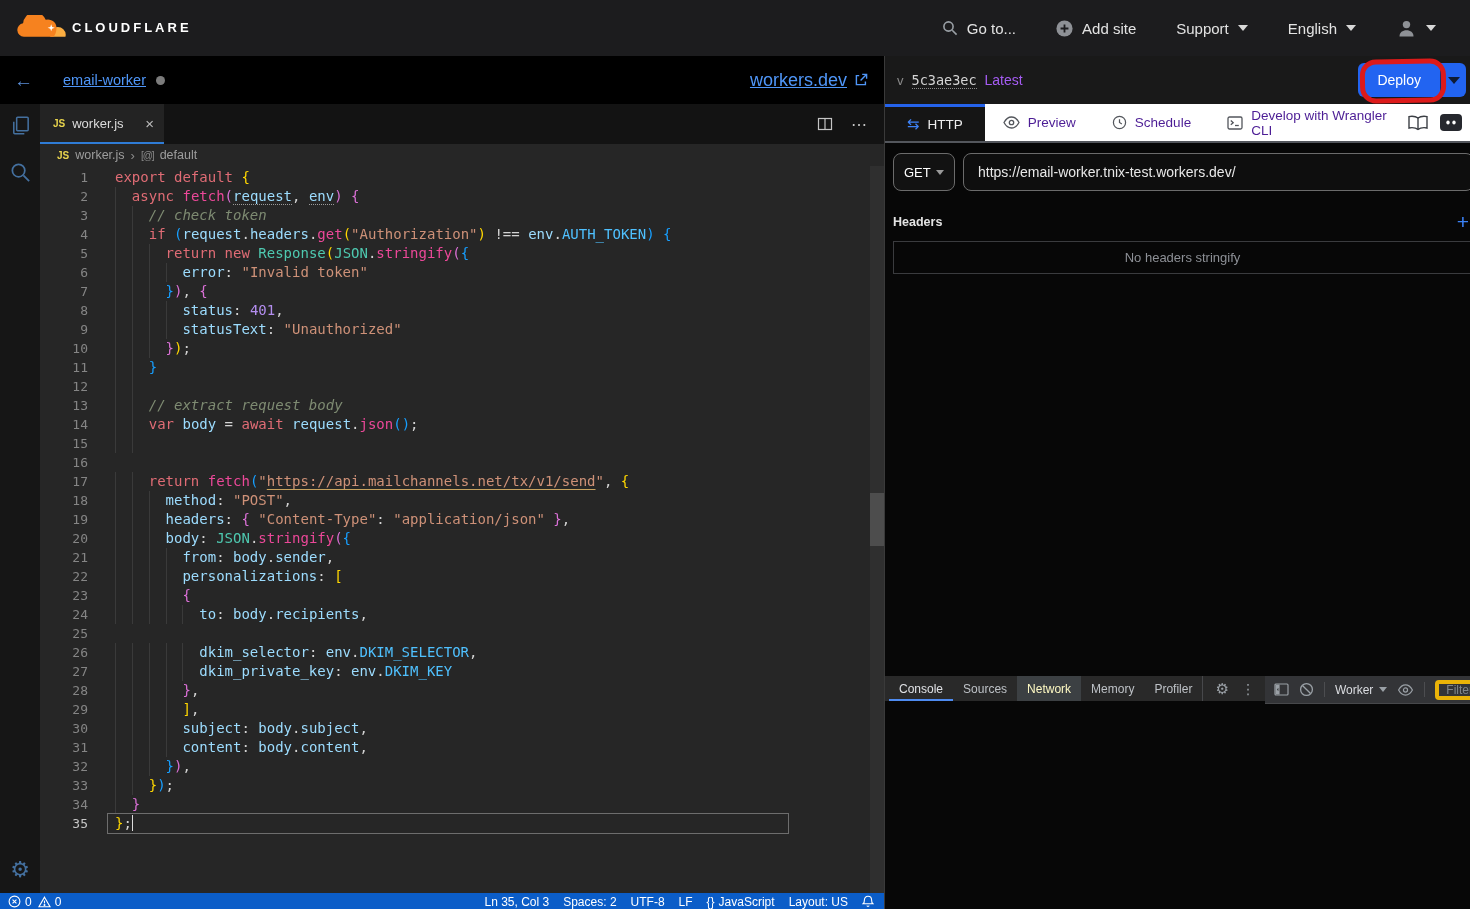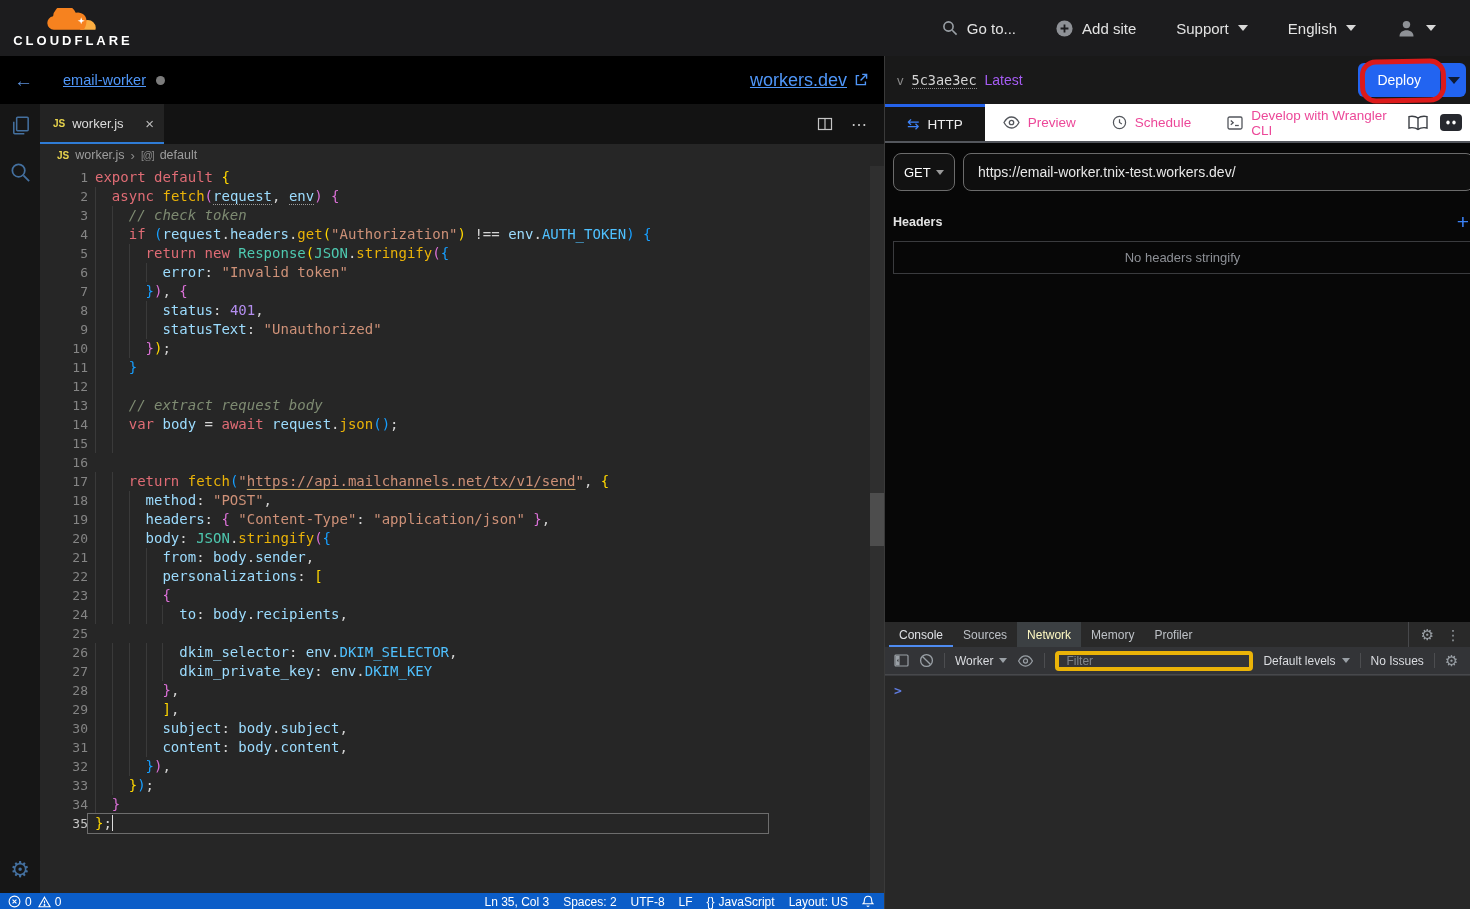--- a/index.html
+++ b/index.html
@@ -3,21 +3,21 @@
 <meta charset="utf-8">
 <style>
   * { margin:0; padding:0; box-sizing:border-box; }
   html,body { background:#000; }
   #root {
     position:relative; width:1470px; height:909px; overflow:hidden;
     background:#000; font-family:"Liberation Sans", sans-serif; color:#e6e6e6;
   }
   
   .topnav { height:56px; background:#1c1c1e; display:flex; align-items:center; justify-content:space-between; padding:0 34px 0 14px; }
-  .brand { display:flex; flex-direction:column; align-items:center; width:118px; cursor:pointer; }
+  .brand { display:flex; flex-direction:row; align-items:center; width:118px; cursor:pointer; }
   .brand-text { font-size:13px; font-weight:bold; letter-spacing:3px; color:#fff; margin-top:-2px; }
   .top-menu { display:flex; align-items:center; gap:40px; }
   .menu-item { display:flex; align-items:center; gap:9px; font-size:15px; color:#e3e3e3; cursor:pointer; }
   .chev { width:0; height:0; border-left:5px solid transparent; border-right:5px solid transparent; border-top:6px solid #d8d8d8; display:inline-block; }
   
   .main-row { display:flex; height:853px; }
   .left-col { width:884px; display:flex; flex-direction:column; }
   .right-col { width:586px; display:flex; flex-direction:column; background:#070707; border-left:1px solid #3a3a3a; }
   
   .subheader { height:48px; background:#000; display:flex; align-items:center; justify-content:space-between; padding:0 16px 0 14px; }
@@ -42,26 +42,26 @@
   .tabbar-actions { margin-left:auto; display:flex; align-items:center; gap:18px; padding-right:16px; color:#c5c5c5; }
   .more-glyph { font-size:16px; color:#c5c5c5; letter-spacing:1px; cursor:pointer; }
   .breadcrumb { height:22px; background:#262626; display:flex; align-items:center; gap:6px; padding-left:17px; font-size:12.5px; color:#9d9d9d; }
   .bc-sep { font-size:13px; color:#8a8a8a; }
   .bc-sym { font-size:10px; color:#8a8a8a; letter-spacing:-1px; }
   
   .code-area { flex:1; position:relative; background:#262626; overflow:hidden; padding-top:2px;
                font-family:"DejaVu Sans Mono", monospace; font-size:14px; }
   .line { display:flex; height:19px; line-height:19px; white-space:pre; }
   .ln { width:48px; flex:none; text-align:right; color:#858585; font-size:13px; }
-  .codetext { padding-left:7px; }
+  .codetext { margin-left:20px; padding-left:7px; }
   .line.cur .ln { color:#c6c6c6; }
   .line.cur .codetext { width:680px; box-shadow:0 0 0 1px #6d6d6d; }
   .ind { display:inline-block; height:19px; vertical-align:top;
          background-image:repeating-linear-gradient(to right, #3a3a3a 0, #3a3a3a 1px, transparent 1px, transparent 2ch); }
-  .kw{color:#e06c75} .fn{color:#eab308} .cls{color:#4ec9b0} .v{color:#9cdcfe}
+  .kw{color:#e06c75} .fn{color:#ec4899} .cls{color:#4ec9b0} .v{color:#9cdcfe}
   .vu{color:#9cdcfe; border-bottom:1px dotted #9a9a9a}
   .cst{color:#4fc1ff} .str{color:#ce9178}
   .strlink{color:#ce9178; text-decoration:underline; text-decoration-color:#c8a35f; text-underline-offset:3px;}
   .num{color:#b48ef0} .com{color:#7e8b72; font-style:italic}
   .pl{color:#d4d4d4} .op{color:#d4d4d4}
   .b1{color:#ffd700} .b2{color:#da70d6} .b3{color:#179fff}
   .cursor { display:inline-block; width:1.5px; height:16px; background:#dcdcdc; vertical-align:-3px; }
   .scrollbar { position:absolute; top:0; right:0; width:14px; bottom:0; background:#2f2f2f; }
   .scroll-thumb { position:absolute; top:327px; left:0; width:14px; height:53px; background:#4d4d4d; cursor:grab; }
   
@@ -74,39 +74,39 @@
   .ver-prefix { color:#8a8a8a; font-size:13px; }
   .ver-hash { font-family:"DejaVu Sans Mono", monospace; font-size:13.5px; color:#d4d4d4; border-bottom:1px dotted #8a8a8a; cursor:pointer; }
   .ver-tag { color:#a55cf3; font-size:14px; }
   .deploy-wrap { margin-left:auto; display:flex; }
   .deploy-btn { height:34px; padding:0 19px; background:#2264f1; color:#fff; font-size:14px; border:none; border-radius:6px 0 0 6px; cursor:pointer; font-family:"Liberation Sans",sans-serif; }
   .deploy-caret { height:34px; width:26px; background:#2264f1; border-left:1px solid #123172; border-radius:0 6px 6px 0; display:flex; align-items:center; justify-content:center; cursor:pointer; }
   .caret-tri { width:0; height:0; border-left:6px solid transparent; border-right:6px solid transparent; border-top:7px solid #0f1b33; }
   .annotation { position:absolute; left:475px; top:3px; width:86px; height:44px; border:5px solid #dd1a1a; border-radius:16px; transform:rotate(-1deg); pointer-events:none; z-index:5; }
   
   .http-tabs { height:39px; background:#fff; display:flex; align-items:stretch; border-bottom:2px solid #53565c; }
-  .htab { display:flex; align-items:center; gap:8px; padding:0 18px; font-size:13.5px; color:#ec4899; cursor:pointer; }
+  .htab { display:flex; align-items:center; gap:8px; padding:0 18px; font-size:13.5px; color:#4c1d95; cursor:pointer; }
   .htab.active { background:#151515; color:#ededed; border-top:3px solid #2563eb; padding:0 22px; }
   .swap-glyph { color:#3d82f6; font-size:15px; }
   .htab-icons { margin-left:auto; display:flex; align-items:center; gap:12px; padding-right:8px; }
   
   .req-row { display:flex; gap:8px; margin:10px 0 0 8px; }
   .get-select { width:62px; height:38px; background:#121212; border:1px solid #6b6b6b; border-radius:8px; display:flex; align-items:center; justify-content:space-between; padding:0 10px; cursor:pointer; }
   .get-label { color:#fff; font-size:13px; }
   .get-chev { width:0; height:0; border-left:4.5px solid transparent; border-right:4.5px solid transparent; border-top:5px solid #9a9a9a; }
   .url-input { flex:1; height:38px; background:#0e0e0e; border:1px solid #6b6b6b; border-radius:8px; color:#e8e8e8; font-size:14px; padding:0 14px; font-family:"Liberation Sans",sans-serif; margin-right:-4px; }
   
   .headers-sec { margin:20px 0 0 8px; }
   .headers-top { display:flex; align-items:center; justify-content:space-between; padding-right:2px; }
   .headers-label { font-size:12.5px; font-weight:bold; color:#e3e3e3; }
   .headers-add { color:#3b82f6; font-size:21px; line-height:1; cursor:pointer; margin-right:-1px; }
   .headers-box { margin-top:9px; height:33px; border:1px solid #3a3b3e; display:flex; align-items:center; justify-content:center; color:#8d9096; font-size:13px; margin-right:-2px; }
   .right-spacer { flex:1; }
   
-  .devtools { height:287px; display:flex; flex-direction:column; }
+  .devtools { height:233px; display:flex; }
   .dt-tabs { height:25px; background:#292929; display:flex; align-items:stretch; padding-left:4px; font-size:12px; color:#bdc1c6; }
   .dt-tab { display:flex; align-items:center; padding:0 10px; cursor:pointer; }
   .dt-tab.active { color:#dfe1e5; box-shadow:inset 0 -2px 0 #4e8bf0; }
   .dt-tab.selected { background:#3c4043; color:#fef9c3; }
   .dt-tabs-right { margin-left:auto; display:flex; align-items:center; gap:12px; padding:0 10px 0 12px; border-left:1px solid #47484b; }
   .dt-gear { font-size:15px; color:#9aa0a6; line-height:1; cursor:pointer; }
   .dt-kebab { font-size:14px; color:#9aa0a6; cursor:pointer; }
   .dt-toolbar { height:28px; background:#333437; border-bottom:1px solid #47484b; display:flex; align-items:center; gap:10px; padding:0 9px; }
   .dt-div { width:1px; height:15px; background:#4c4d50; }
   .dt-text { font-size:12px; color:#dadce0; display:flex; align-items:center; gap:6px; cursor:pointer; white-space:nowrap; }

